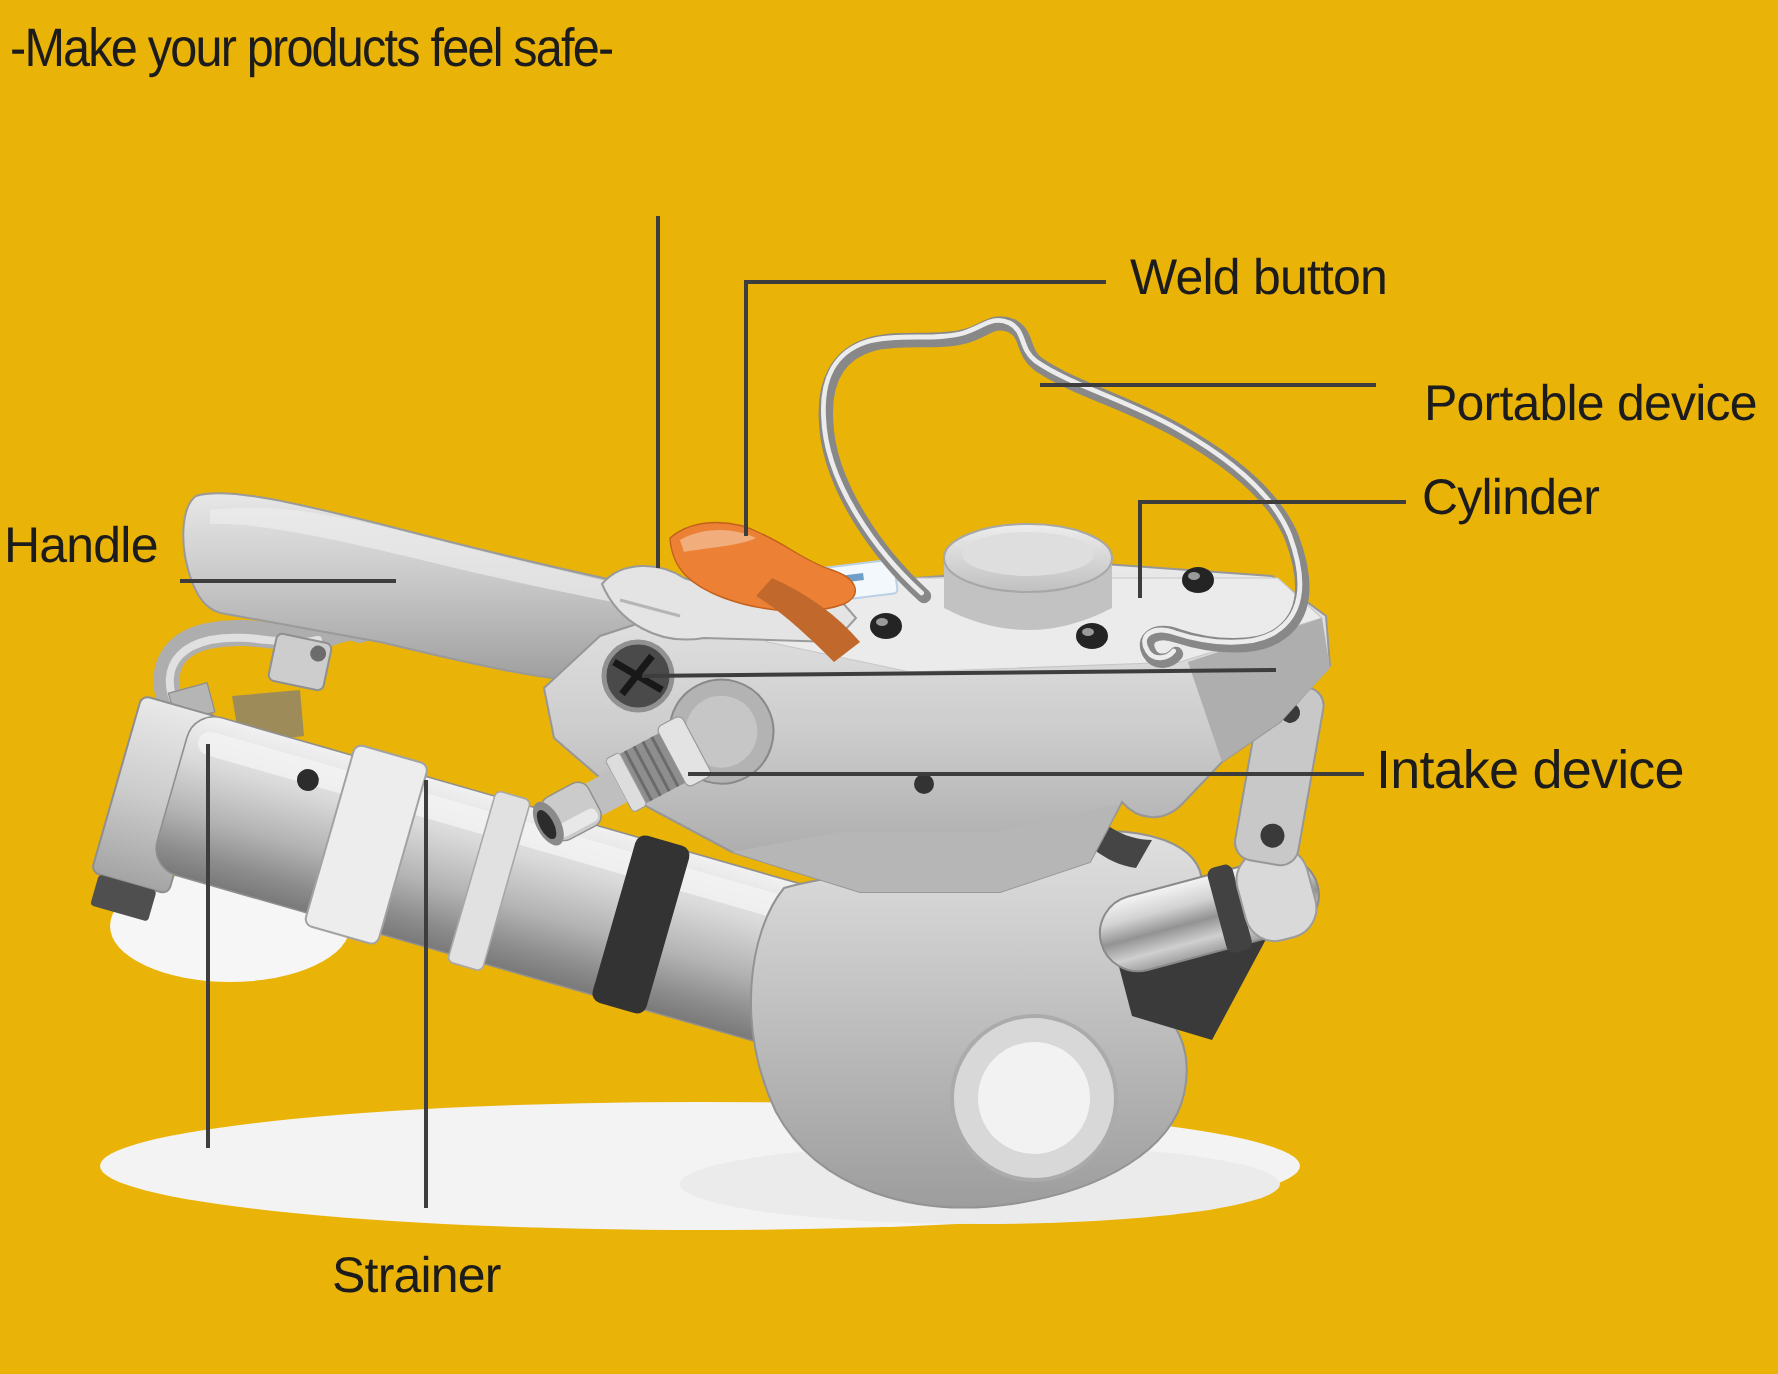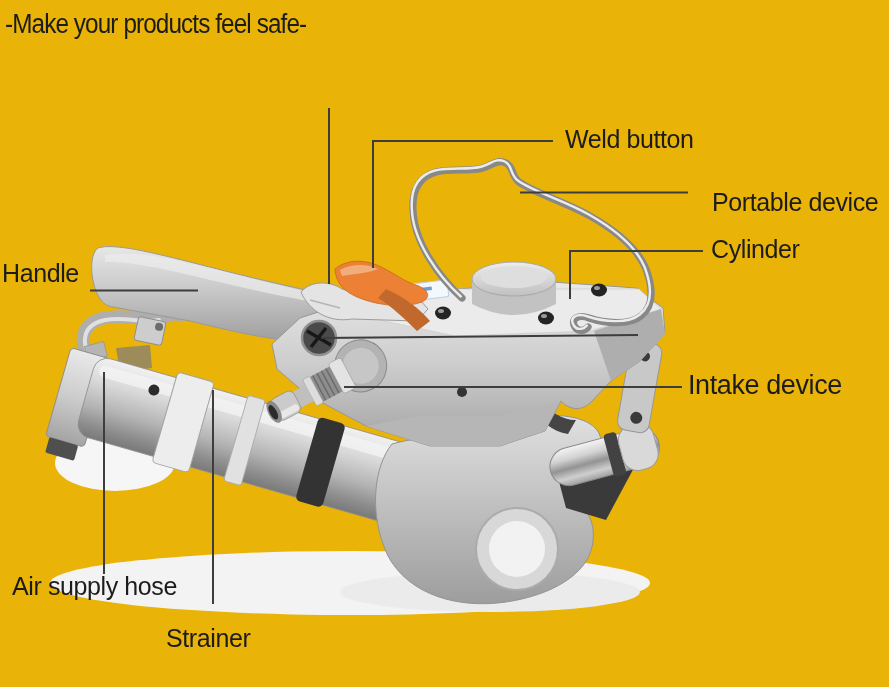--- a/index.html
+++ b/index.html
@@ -221,15 +221,14 @@
       <line x1="213" y1="390" x2="213" y2="604"></line>
     </g>
   </svg>
 
   <div class="label lb-tagline">-Make your products feel safe-</div>
   <div class="label lb-weld">Weld button</div>
   <div class="label lb-portable">Portable device</div>
   <div class="label lb-cylinder">Cylinder</div>
   <div class="label lb-intake">Intake device</div>
   <div class="label lb-handle">Handle</div>
-  <div class="label lb-air">Air supply hose</div>
   <div class="label lb-strainer">Strainer</div>
 </div>
 
 </body></html>

